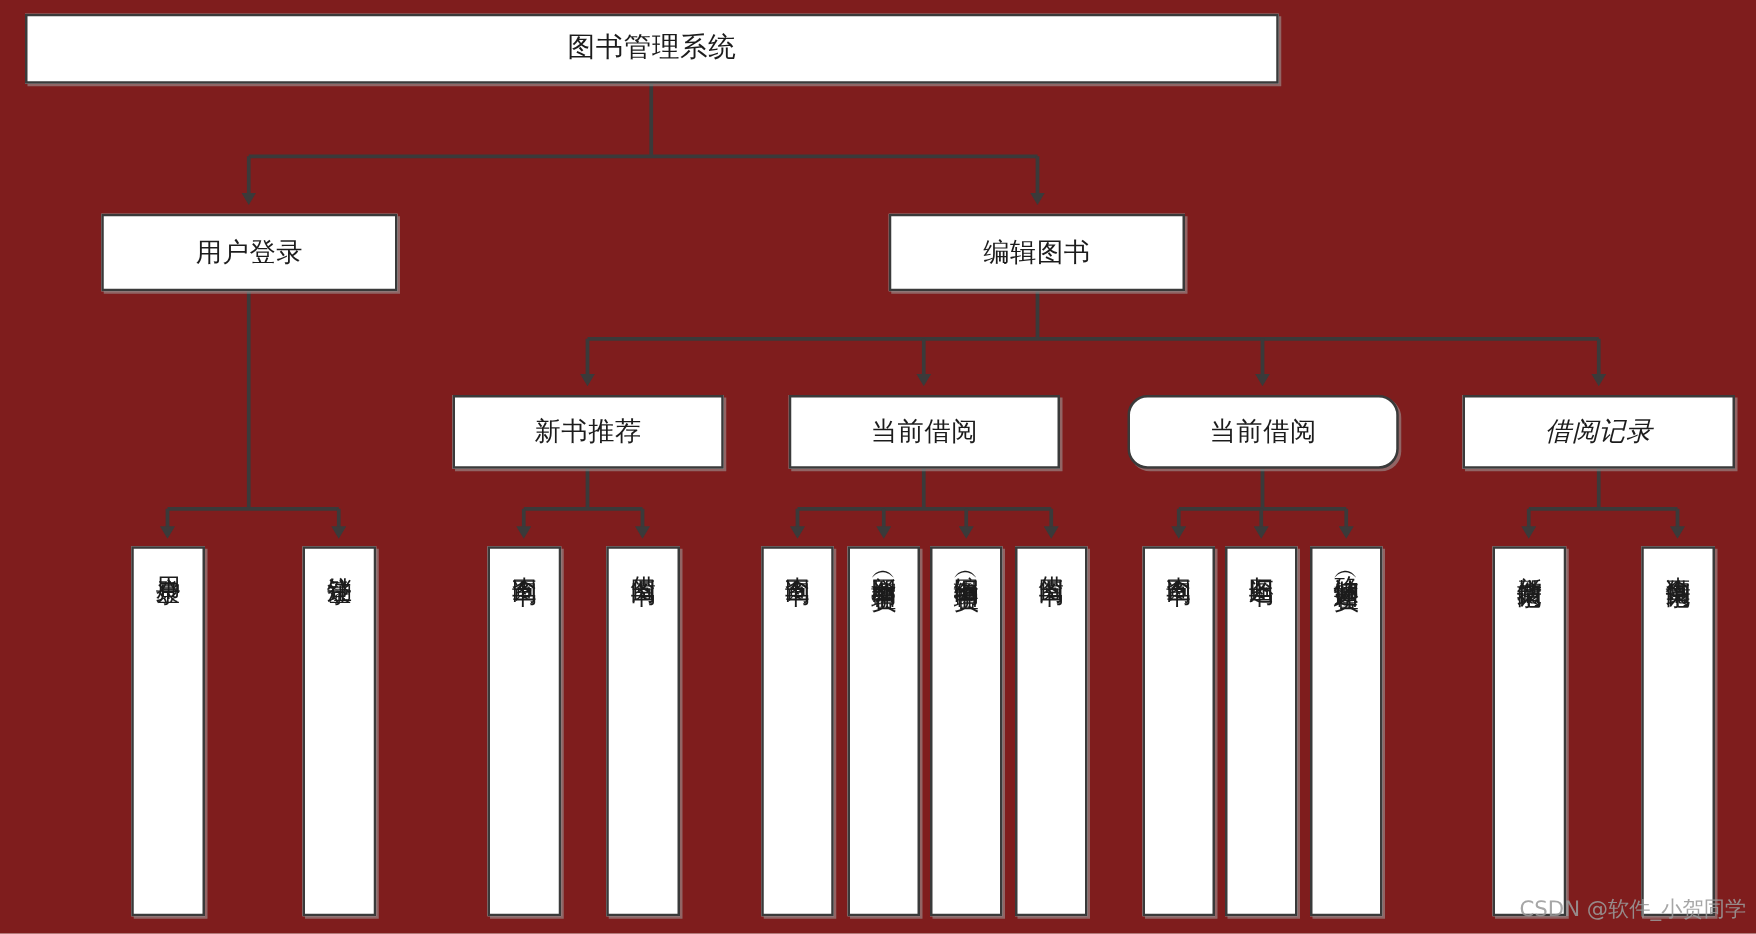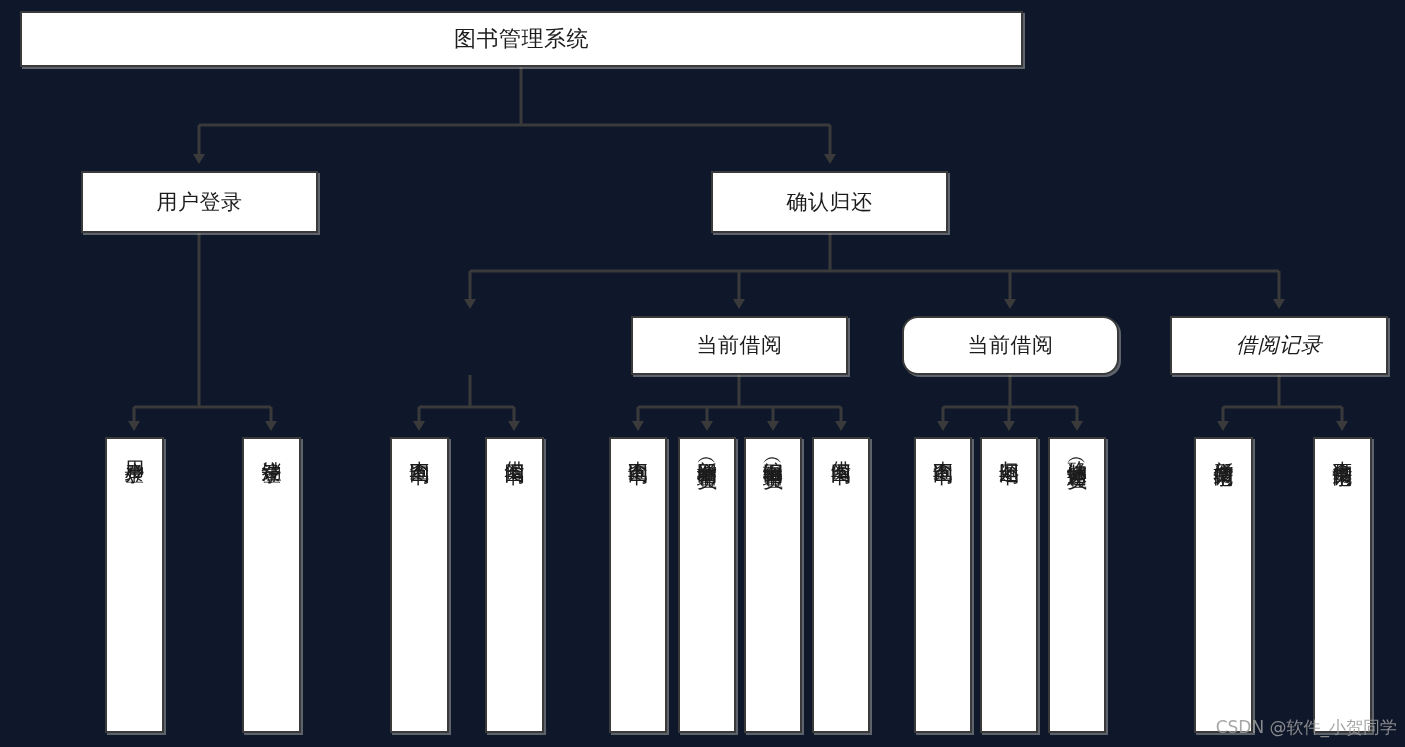--- a/index.html
+++ b/index.html
@@ -7,21 +7,21 @@
     padding: 0;
     background: #ffffff;
   }
   body {
     font-family: "DejaVu Sans", "Liberation Sans", sans-serif;
   }
   #canvas {
     position: relative;
     width: 1405px;
     height: 747px;
-    background: #0f172a;
+    background: #7f1d1d;
     overflow: hidden;
     text-align: center;
   }
   #diagram-svg {
     position: absolute;
     left: 0;
     top: 0;
     width: 1405px;
     height: 747px;
   }
@@ -142,23 +142,26 @@
   </svg>
 
   <div class="node root horizontal" style="left:20px; top:11px; width:1003px; height:56px;">
     <span class="node-label">图书管理系统</span>
   </div>
 
   <div class="node horizontal" style="left:81px; top:171px; width:237px; height:62px;">
     <span class="node-label">用户登录</span>
   </div>
   <div class="node horizontal" style="left:711px; top:171px; width:237px; height:62px;">
-    <span class="node-label">确认归还</span>
-  </div>
-
+    <span class="node-label">编辑图书</span>
+  </div>
+
+  <div class="node horizontal" style="left:362px; top:316px; width:217px; height:59px;">
+    <span class="node-label">新书推荐</span>
+  </div>
   <div class="node horizontal" style="left:631px; top:316px; width:217px; height:59px;">
     <span class="node-label">当前借阅</span>
   </div>
   <div class="node horizontal" style="left:902px; top:316px; width:217px; height:59px;border-radius:16px;">
     <span class="node-label">当前借阅</span>
   </div>
   <div class="node horizontal" style="left:1170px; top:316px; width:218px; height:59px;font-style:italic;">
     <span class="node-label">借阅记录</span>
   </div>
 

